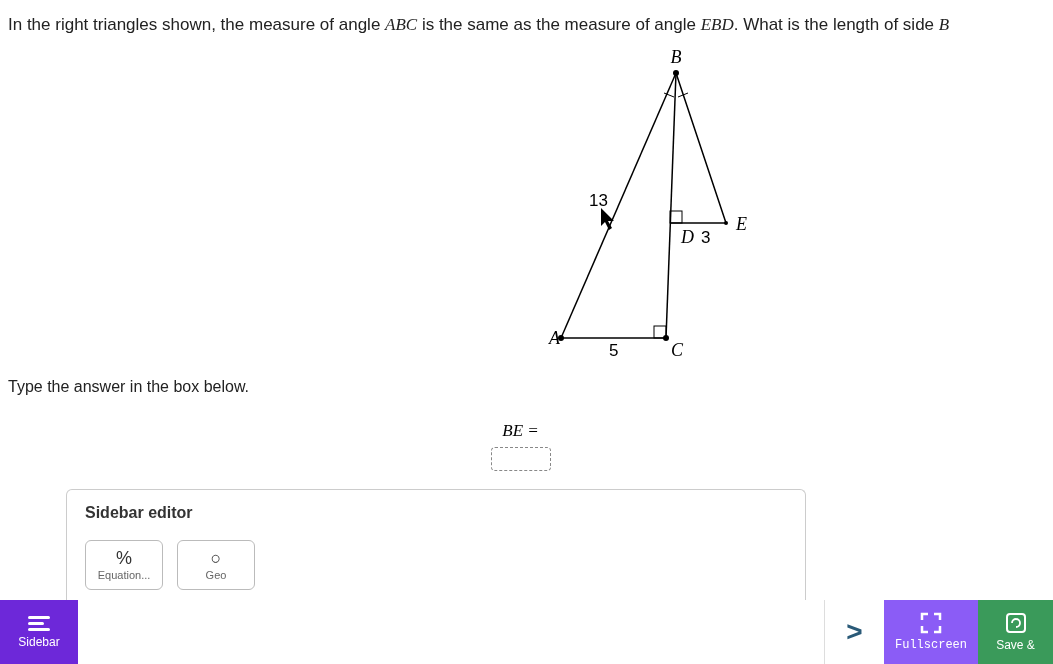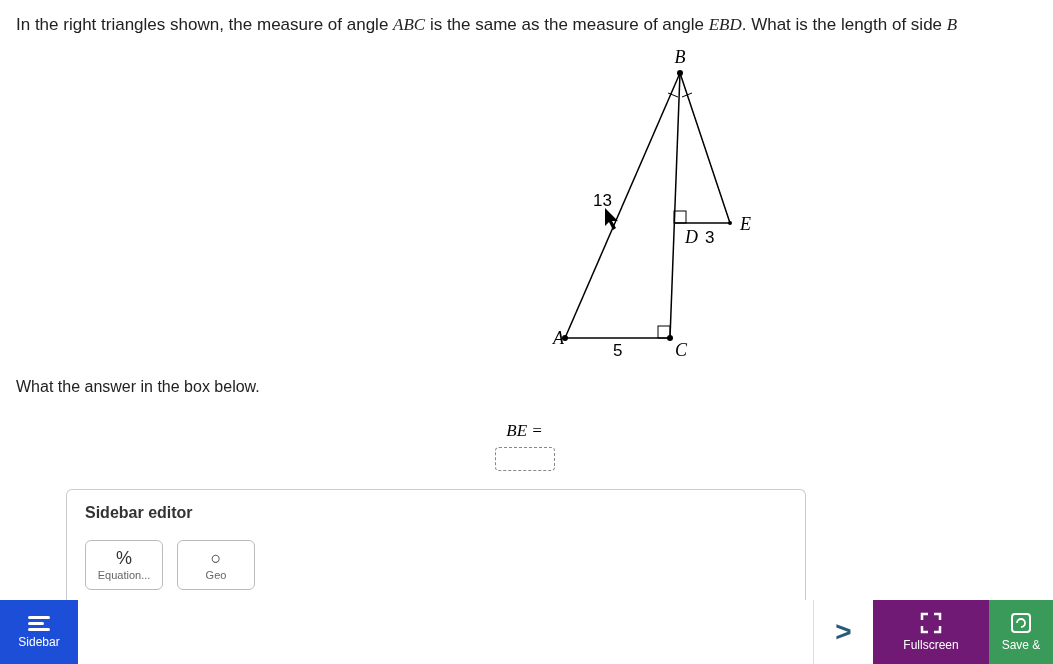--- a/index.html
+++ b/index.html
@@ -6,21 +6,21 @@
     body {
       font-family: -apple-system, BlinkMacSystemFont, 'Segoe UI', sans-serif;
       background: #f0f0f0;
       width: 1053px;
       height: 664px;
       position: relative;
       overflow: hidden;
     }
     .content-area {
       background: #ffffff;
-      padding: 12px 20px 0 16px;
+      padding: 12px 20px 0 8px;
       height: 100%;
       position: relative;
     }
     .question-text {
       font-size: 17px;
       color: #222;
       line-height: 1.5;
       margin-bottom: 10px;
     }
     .question-text .italic { font-style: italic; font-family: 'Times New Roman', serif; }
@@ -116,21 +116,21 @@
       bottom: 0;
       left: 0;
       right: 0;
       height: 64px;
       display: flex;
       align-items: stretch;
       background: #fff;
     }
     .sidebar-btn {
       width: 78px;
-      background: #1d4ed8;
+      background: #6d28d9;
       color: #fff;
       display: flex;
       flex-direction: column;
       align-items: center;
       justify-content: center;
       gap: 4px;
       cursor: pointer;
       font-size: 12px;
     }
     .sidebar-btn .lines {
@@ -151,33 +151,34 @@
       color: #2a5a78;
       display: flex;
       align-items: center;
       justify-content: center;
       font-size: 28px;
       font-weight: bold;
       cursor: pointer;
       border-left: 1px solid #ddd;
     }
     .fullscreen-btn {
-      width: 116px;
-      background: #701a75;
+      width: 94px;
+      background: #8b5cf6;
       color: #fff;
       display: flex;
       flex-direction: column;
       align-items: center;
       justify-content: center;
       gap: 4px;
       cursor: pointer;
       font-size: 12px;
+      font-family: Liberation Mono, monospace;
     }
     .save-btn {
-      width: 64px;
+      width: 75px;
       background: #3a9a5a;
       color: #fff;
       display: flex;
       flex-direction: column;
       align-items: center;
       justify-content: center;
       gap: 4px;
       cursor: pointer;
       font-size: 12px;
     }
@@ -219,21 +220,21 @@
       <text x="160" y="195" font-family="Times New Roman" font-style="italic" font-size="18">D</text>
       <text x="215" y="182" font-family="Times New Roman" font-style="italic" font-size="18">E</text>
       <text x="68" y="158" font-family="sans-serif" font-size="17">13</text>
       <text x="88" y="308" font-family="sans-serif" font-size="17">5</text>
       <text x="180" y="195" font-family="sans-serif" font-size="17">3</text>
 
       <path d="M 80 160 L 80 178 L 84 174 L 88 182 L 91 180 L 87 173 L 93 173 Z" fill="#000"></path>
     </svg>
   </div>
 
-  <div class="answer-prompt">What the answer in the box below.</div>
+  <div class="answer-prompt">Type the answer in the box below.</div>
 
   <div class="answer-line">
     <span>BE =</span>
     <input class="answer-input" type="text" value="" style="">
     <span class="answer-units">units</span>
   </div>
 
   <div class="drag-handle">⠿</div>
 
   <div class="editor-panel">

